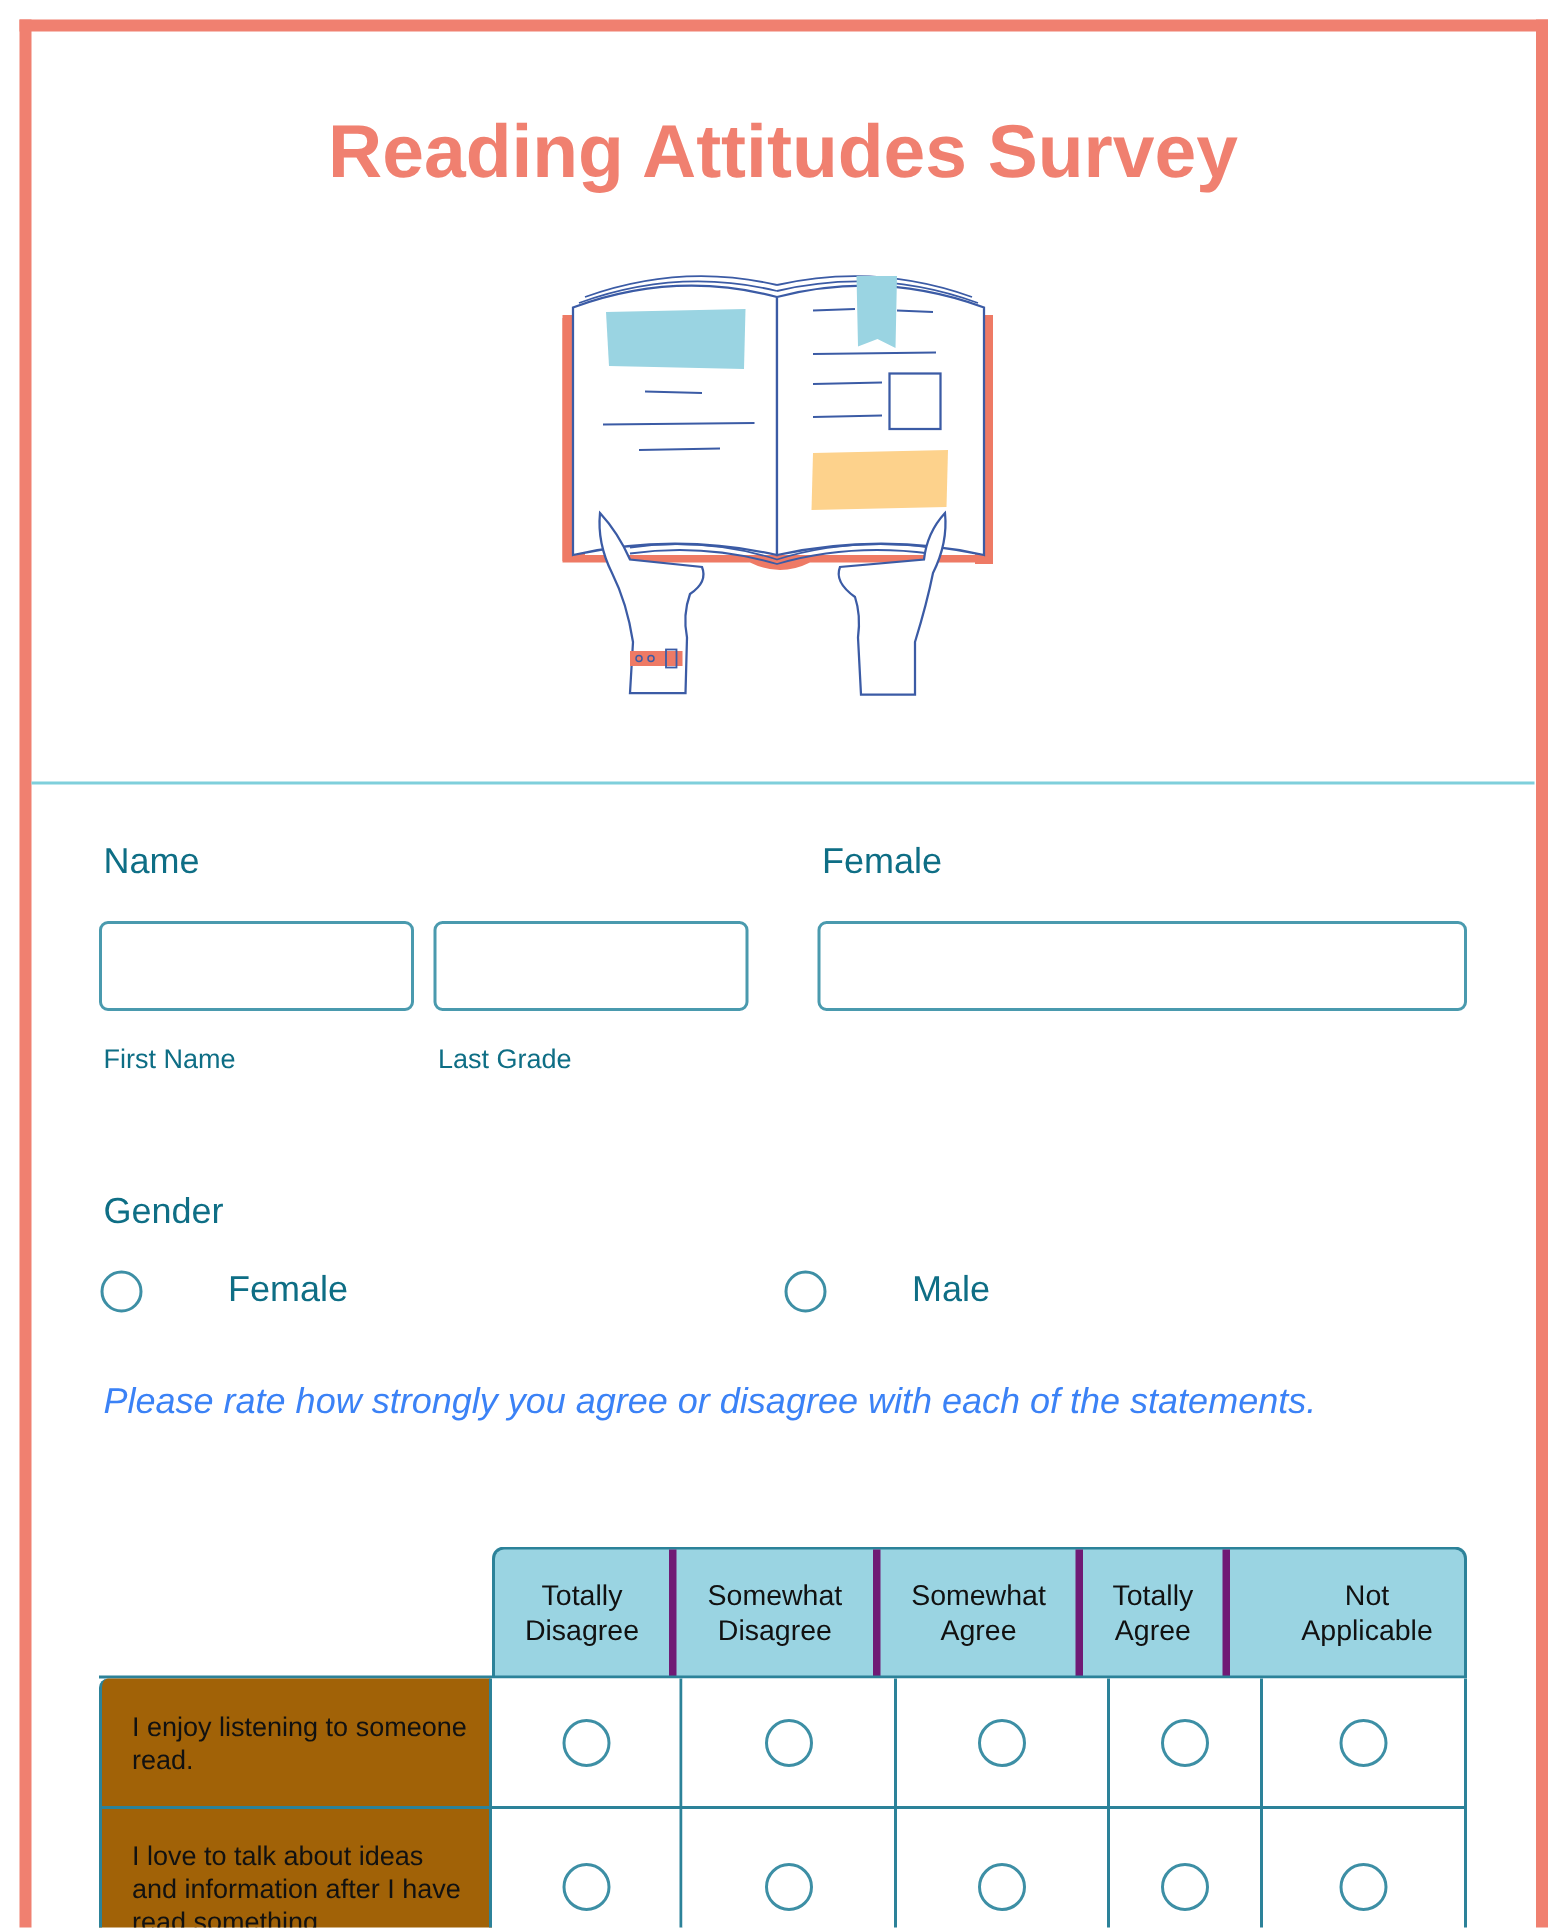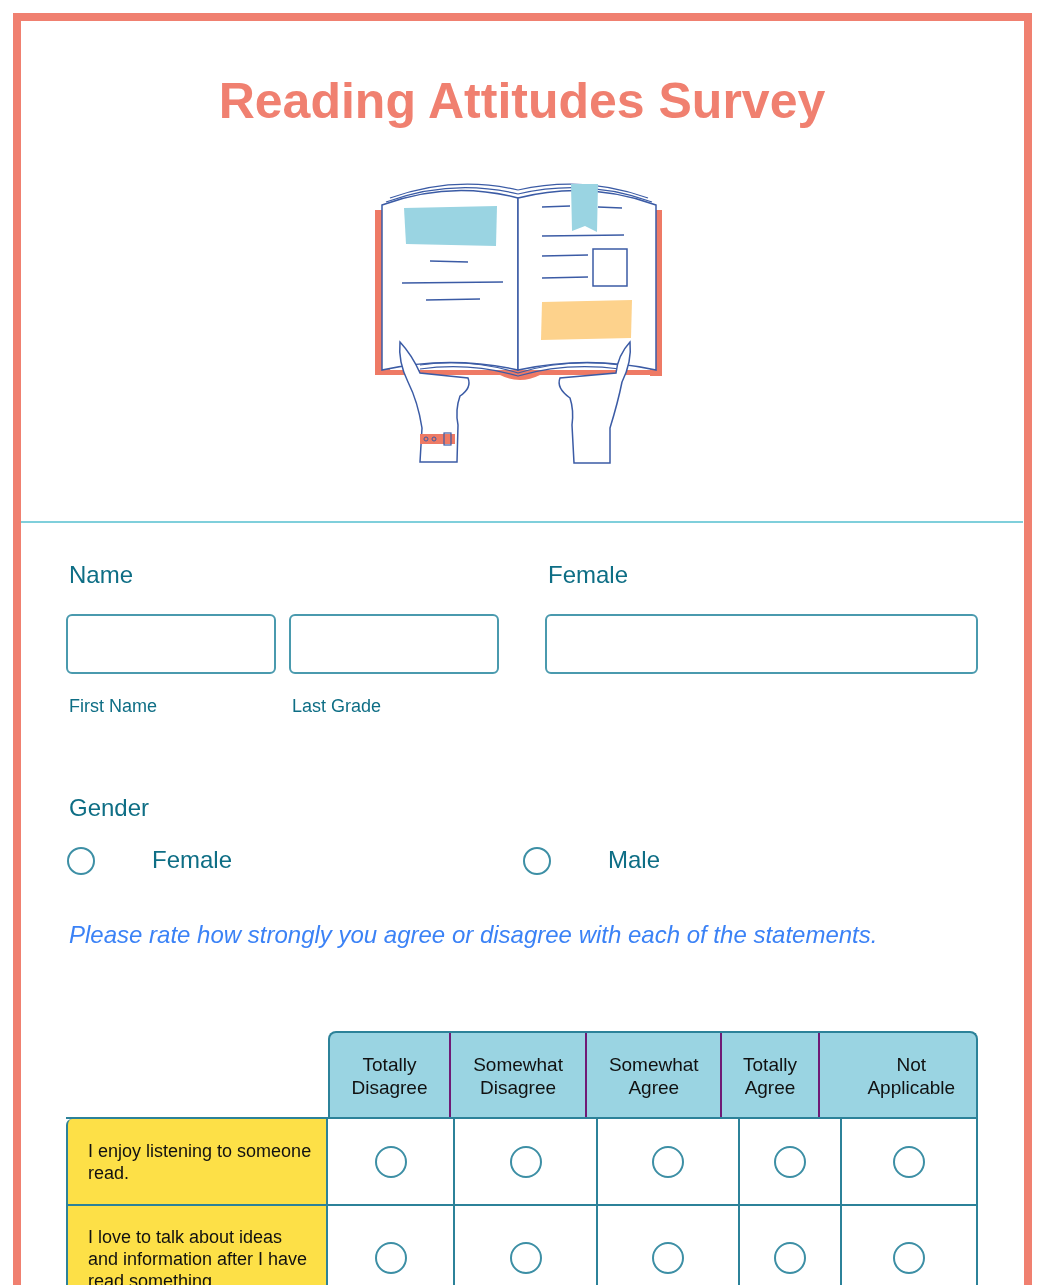--- a/index.html
+++ b/index.html
@@ -8,25 +8,25 @@
   .title { position:absolute; left:0; right:0; top:72px; text-align:center; font-size:50px; font-weight:bold; color:#F08070; margin:0; letter-spacing:0px; }
   .illus { position:absolute; left:360px; top:170px; width:320px; height:300px; }
   .divider { position:absolute; left:21px; right:21px; top:521px; height:2px; background:#7FCFDB; }
   .label-lg { position:absolute; font-size:24px; color:#0E6E85; }
   .sublabel { position:absolute; font-size:18px; color:#0E6E85;text-align:right; }
   .input { position:absolute; height:60px; border:2px solid #4A9AAE; border-radius:6px; background:#fff; box-sizing:border-box; }
   .radio { position:absolute; width:28px; height:28px; border:2px solid #3D8FA5; border-radius:50%; box-sizing:border-box; background:#fff; }
   .radio-label { position:absolute; font-size:24px; color:#0E6E85;margin-left:38px; }
   .instruction { position:absolute; left:69px; top:921px; font-size:24px; color:#3b82f6;font-style:italic; }
   .matrix-head { position:absolute; left:328px; top:1031px; width:650px; height:87px; background:#9AD4E2; border:2px solid #2C8299; border-bottom:none; border-radius:8px 8px 0 0; box-sizing:border-box; display:flex; }
-  .mh-cell { display:flex; align-items:center; justify-content:center; text-align:center; font-size:19px; color:#111; line-height:23px; border-right:2px solid #701a75; box-sizing:border-box; }
+  .mh-cell { display:flex; align-items:center; justify-content:center; text-align:center; font-size:19px; color:#111; line-height:23px; border-right:5px solid #701a75; box-sizing:border-box; }
   .mh-cell:last-child { border-right:none; }
   .matrix-body { position:absolute; left:66px; top:1117px; width:912px; }
   .mrow { display:flex; border-top:2px solid #2C8299; box-sizing:border-box; }
-  .mrow-label { width:262px; background:#fde047; box-sizing:border-box; padding:0 10px 0 20px; display:flex; align-items:center; font-size:18px; color:#111; line-height:22px; border-left:2px solid #2C8299; border-right:2px solid #2C8299; }
+  .mrow-label { width:262px; background:#a16207; box-sizing:border-box; padding:0 10px 0 20px; display:flex; align-items:center; font-size:18px; color:#111; line-height:22px; border-left:2px solid #2C8299; border-right:2px solid #2C8299; }
   .mrow:first-child .mrow-label { border-radius:6px 0 0 0; }
   .mcell { display:flex; align-items:center; justify-content:center; border-right:2px solid #2C8299; box-sizing:border-box; background:#fff; }
   .mradio { width:32px; height:32px; border:2px solid #3D8FA5; border-radius:50%; box-sizing:border-box; }
 </style>
 </head>
 <body>
 
 <div class="frame"></div>
 
 <h1 class="title">Reading Attitudes Survey</h1>

